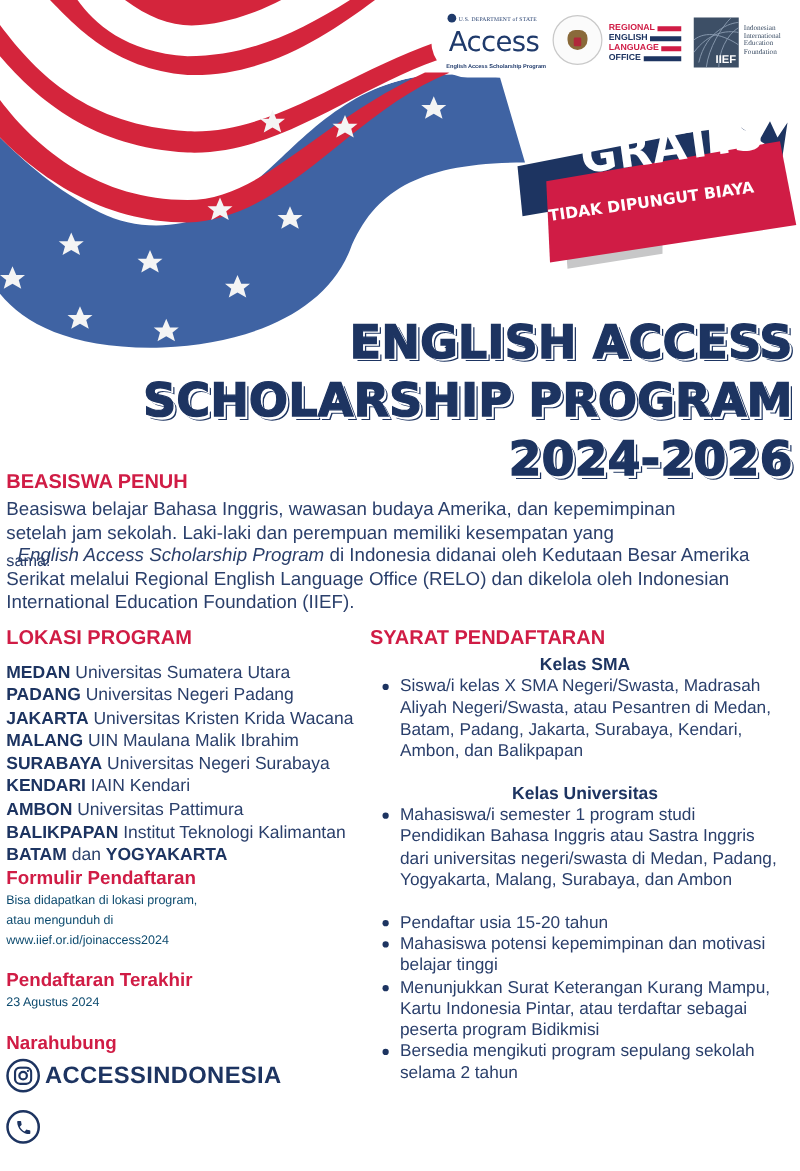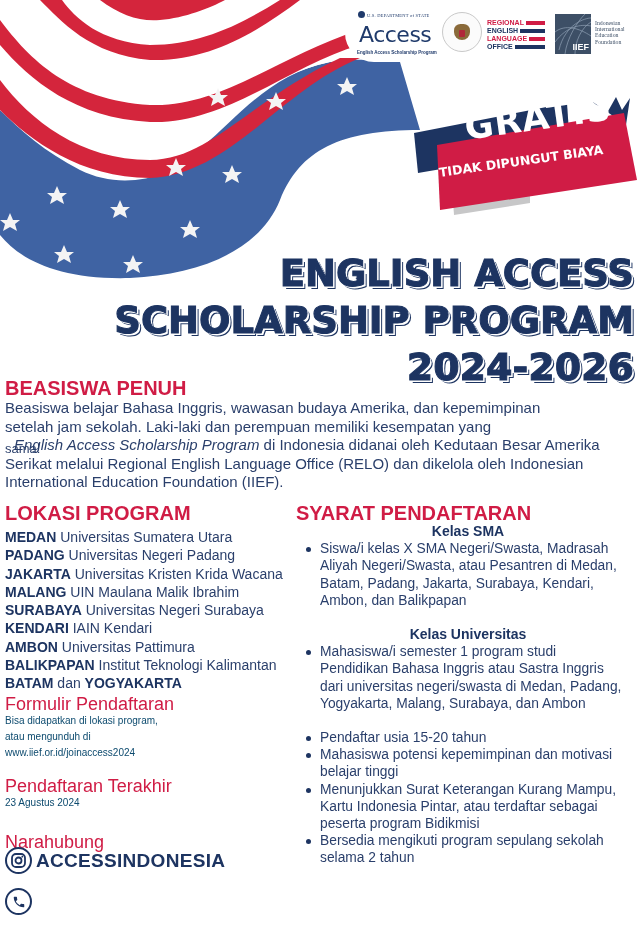--- a/index.html
+++ b/index.html
@@ -38,31 +38,31 @@
     font-family: "DejaVu Sans", sans-serif; font-weight: bold; font-size: 38px; line-height: 47px;
     color: #1d3461; letter-spacing: 0px;
     text-shadow: 1px 1px 0 #fff, 2px 2px 0 #fff, 3px 3px 0 #1d3461;
     -webkit-text-stroke: 1px #1d3461;
     white-space: nowrap;
   }
   .title .t1 { font-size: 37px; }
   .title .t2 { font-size: 37px; }
   .title .t3 { font-size: 38px; }
 
-  .sec-head { position: absolute; font-weight: bold; font-size: 20px; color: #d01c45; white-space: nowrap; }
+  .sec-head { position: absolute; font-weight: bold; font-size: 16px; color: #d01c45; white-space: nowrap; }
   .intro { position: absolute; left: 5px; top: 399px; width: 635px; font-size: 15px; line-height: 18.5px; color: #2a3f6b; }
   .intro p { margin: 0; white-space: nowrap; }
   .overlap { position: relative; height: 18.5px; text-align: center; }
   .overlap span { position: absolute; left: 0; top: 0; white-space: nowrap; }
 
   .loc { position: absolute; left: 5px; top: 528px; font-size: 14px; line-height: 18.3px; color: #2a3f6b; }
   .loc div { white-space: nowrap; }
   .loc b { color: #1d3461; }
 
-  .sub-head { position: absolute; font-weight: normal; font-size: 18px; color: #d01c45; white-space: nowrap; }
+  .sub-head { position: absolute; font-weight: bold; font-size: 15px; color: #d01c45; white-space: nowrap; }
   .plain { position: absolute; font-size: 10px; line-height: 16px; color: #0c4a6e; white-space: nowrap; }
 
   .req { position: absolute; left: 296px; top: 523px; width: 344px; font-size: 13.8px; line-height: 17.2px; color: #2a3f6b; }
   .req .grp { font-weight: bold; color: #1d3461; font-size: 14px; text-align: center; }
   .req ul { list-style: none; margin: 0; padding: 0; }
   .req li { position: relative; padding-left: 24px; white-space: pre-line; }
   .req li::before { content: ""; position: absolute; left: 10px; top: 7px; width: 5px; height: 5px; border-radius: 50%; background: #1d3461; }
 
   .contact { position: absolute; left: 5px; top: 847px; display: flex; align-items: center; gap: 4px; }
   .contact .handle { font-weight: bold; font-size: 19px; color: #1d3461; letter-spacing: 0.3px; }
@@ -192,21 +192,21 @@
 <div class="sub-head" style="left:5px;top:694px;">Formulir Pendaftaran</div>
 <div class="plain" style="left:5px;top:713px;">
   <div>Bisa didapatkan di lokasi program,</div>
   <div>atau mengunduh di</div>
   <div>www.iief.or.id/joinaccess2024</div>
 </div>
 
 <div class="sub-head" style="left:5px;top:776px;">Pendaftaran Terakhir</div>
 <div class="plain" style="left:5px;top:795px;">23 Agustus 2024</div>
 
-<div class="sub-head" style="left:5px;top:826px;margin-top:6px;">Narahubung</div>
+<div class="sub-head" style="left:5px;top:826px;">Narahubung</div>
 <div class="contact">
   <div class="icon-circle">
     <svg width="15" height="15" viewBox="0 0 15 15">
         <rect x="1" y="1" width="13" height="13" rx="4" fill="none" stroke="#1d3461" stroke-width="1.8"></rect>
         <circle cx="7.5" cy="7.5" r="3" fill="none" stroke="#1d3461" stroke-width="1.8"></circle>
         <circle cx="11.3" cy="3.7" r="0.9" fill="#1d3461"></circle>
       </svg>
   </div>
   <span class="handle">ACCESSINDONESIA</span>
 </div>

